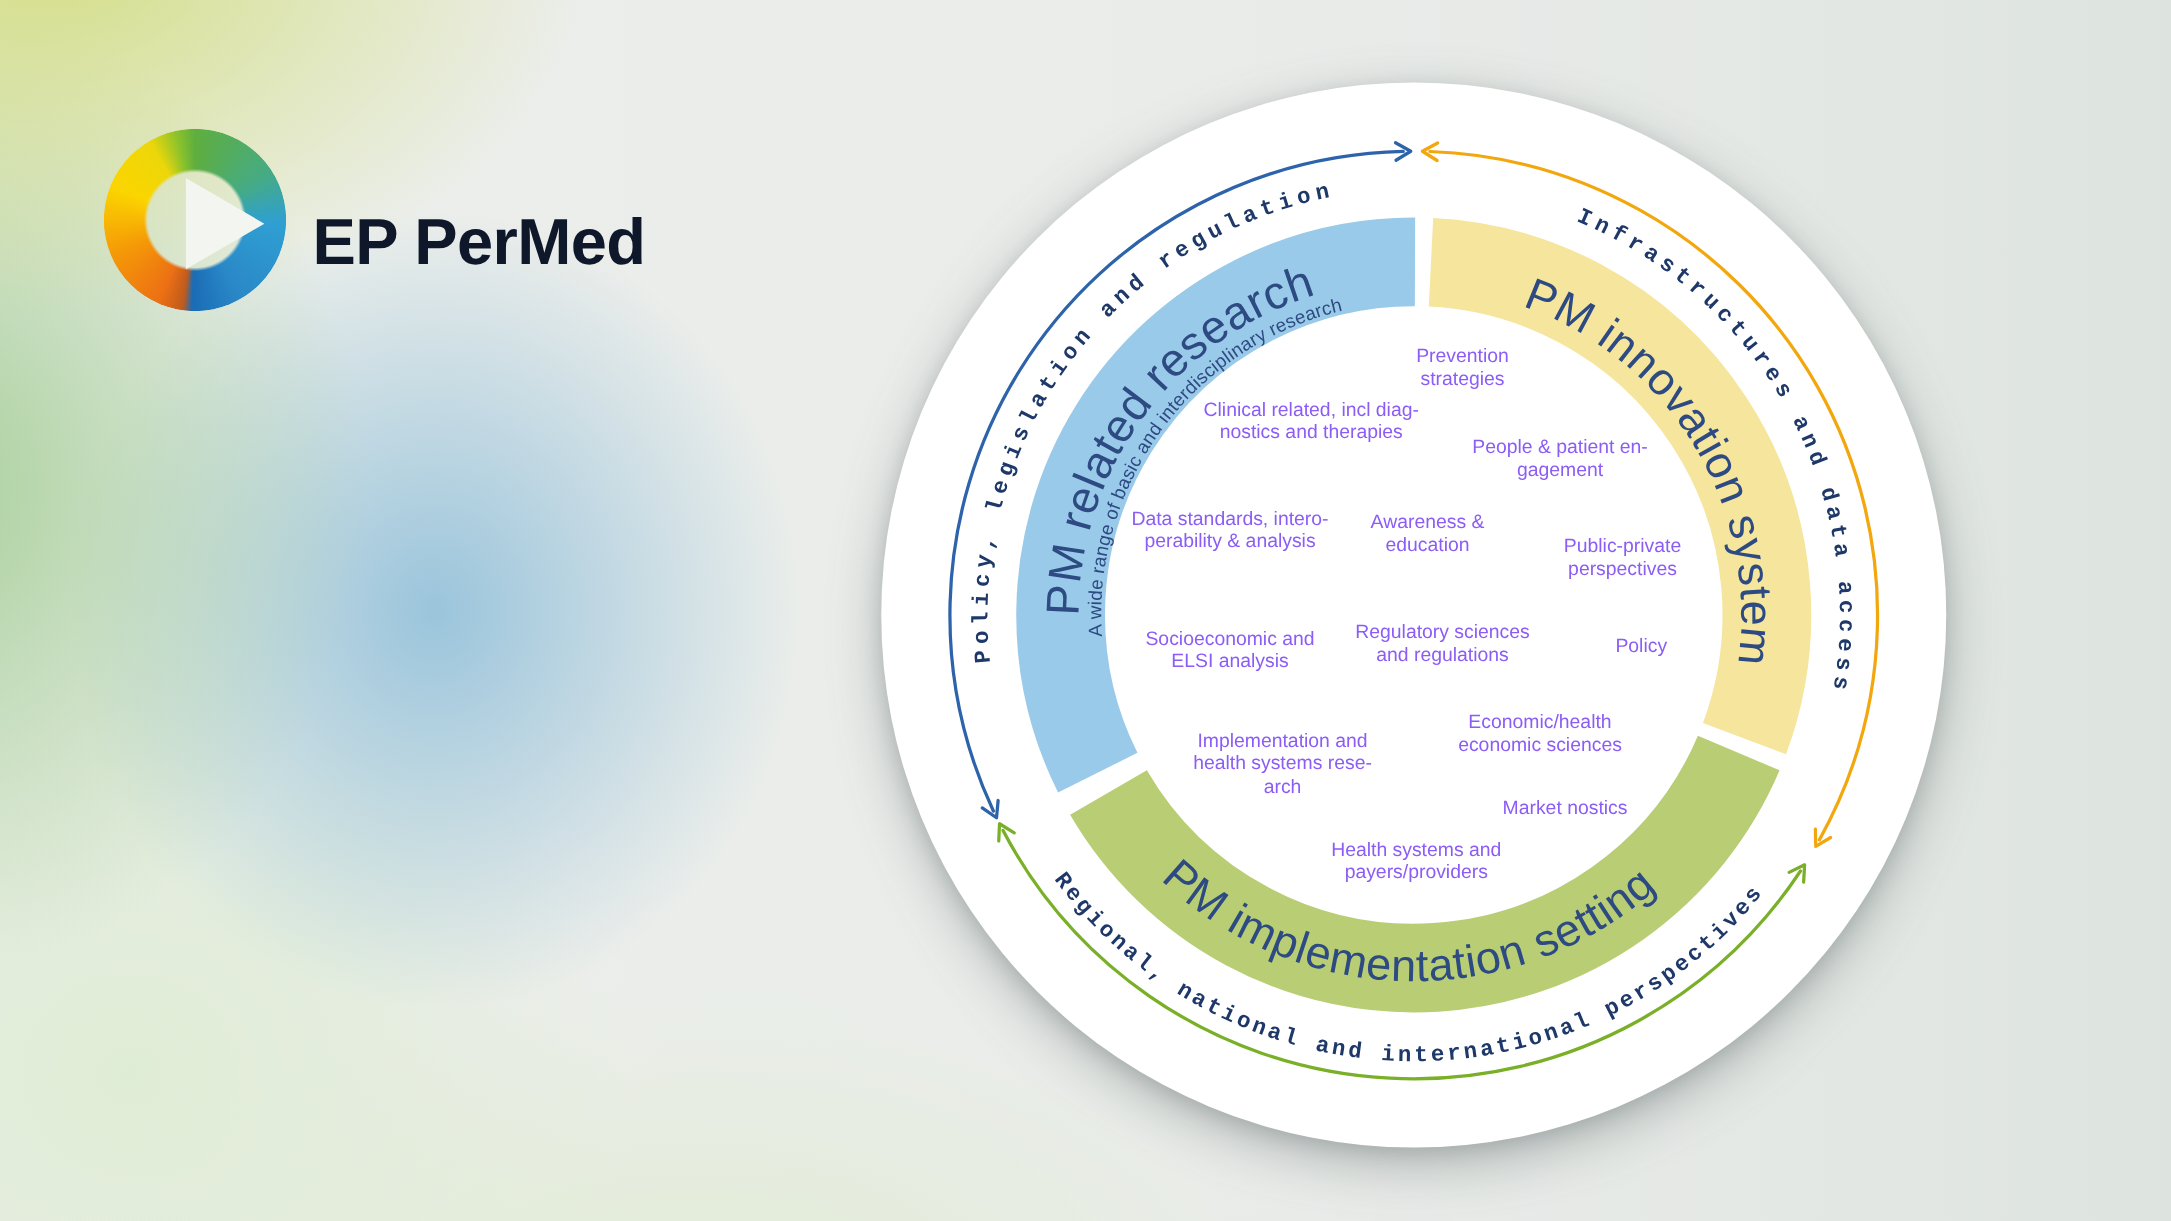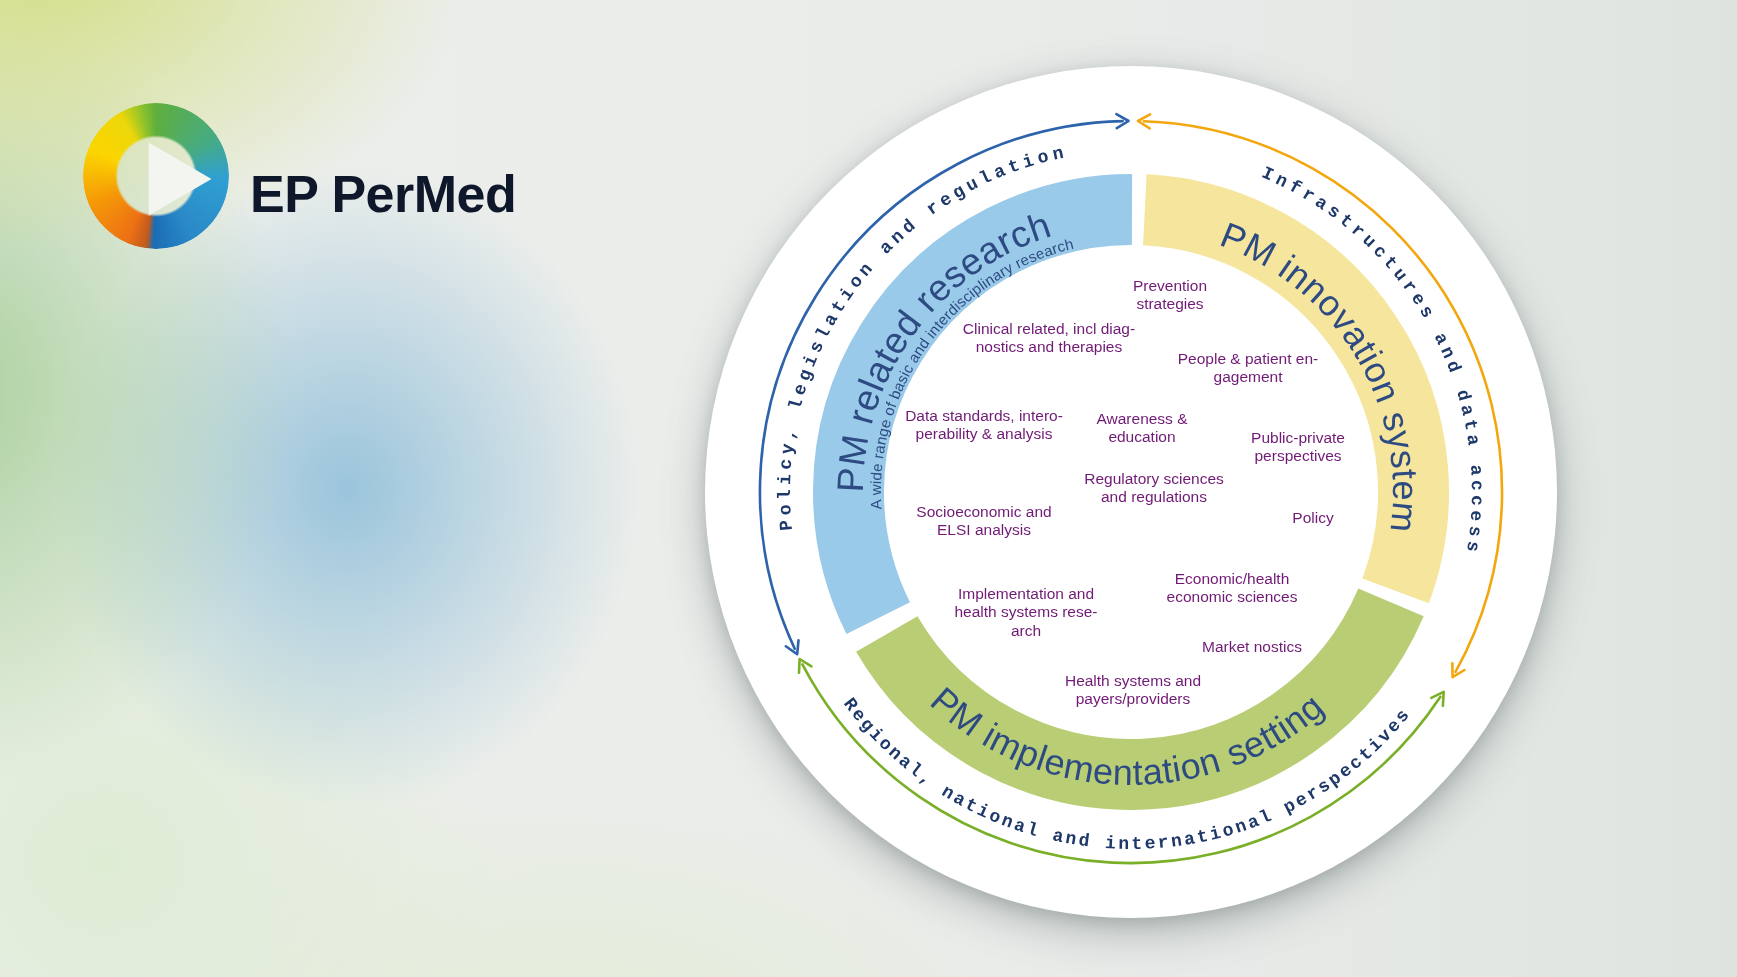--- a/index.html
+++ b/index.html
@@ -38,21 +38,21 @@
   .logo-sub b{font-weight:bold;}
   
   .disc{
     position:absolute;left:705px;top:66px;width:852px;height:852px;border-radius:50%;
     background:#ffffff;
     box-shadow:0 14px 42px rgba(96,108,108,.42),0 4px 14px rgba(96,108,108,.22);
   }
   svg.wheel{position:absolute;left:681px;top:42px;width:900px;height:900px;}
   .item{
     position:absolute;transform:translate(-50%,-50%);
-    color:#701a75;font-size:15.5px;line-height:1.18;text-align:center;
+    color:#8b5cf6;font-size:15.5px;line-height:1.18;text-align:center;
     white-space:pre-line;width:max-content;
   }
 </style>
 </head>
 <body>
 
 <div class="bg"></div>
 
 <div class="logo-mark"></div>
 <div class="logo-play"></div>
@@ -126,21 +126,21 @@
 <div class="item" style="left:1248px;top:368px">People &amp; patient en-
 gagement</div>
 <div class="item" style="left:984px;top:425px">Data standards, intero-
 perability &amp; analysis</div>
 <div class="item" style="left:1142px;top:428px">Awareness &amp;
 education</div>
 <div class="item" style="left:1298px;top:447px">Public-private
 perspectives</div>
 <div class="item" style="left:984px;top:521px">Socioeconomic and
 ELSI analysis</div>
-<div class="item" style="left:1154px;top:488px">Regulatory sciences
+<div class="item" style="left:1154px;top:516px">Regulatory sciences
 and regulations</div>
 <div class="item" style="left:1313px;top:518px">Policy</div>
 <div class="item" style="left:1232px;top:588px">Economic/health
 economic sciences</div>
 <div class="item" style="left:1026px;top:612px">Implementation and
 health systems rese-
 arch</div>
 <div class="item" style="left:1252px;top:647px">Market nostics</div>
 <div class="item" style="left:1133px;top:690px">Health systems and
 payers/providers</div>

